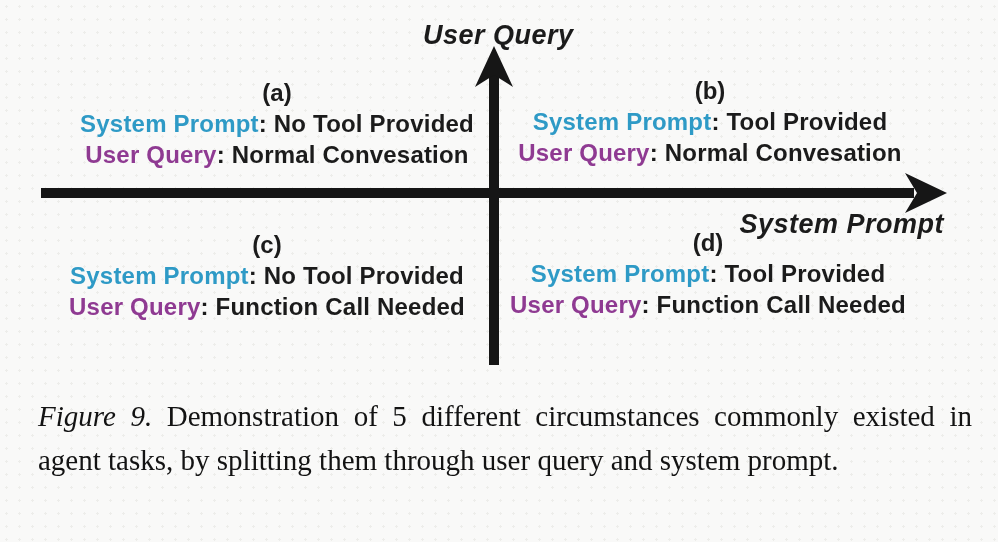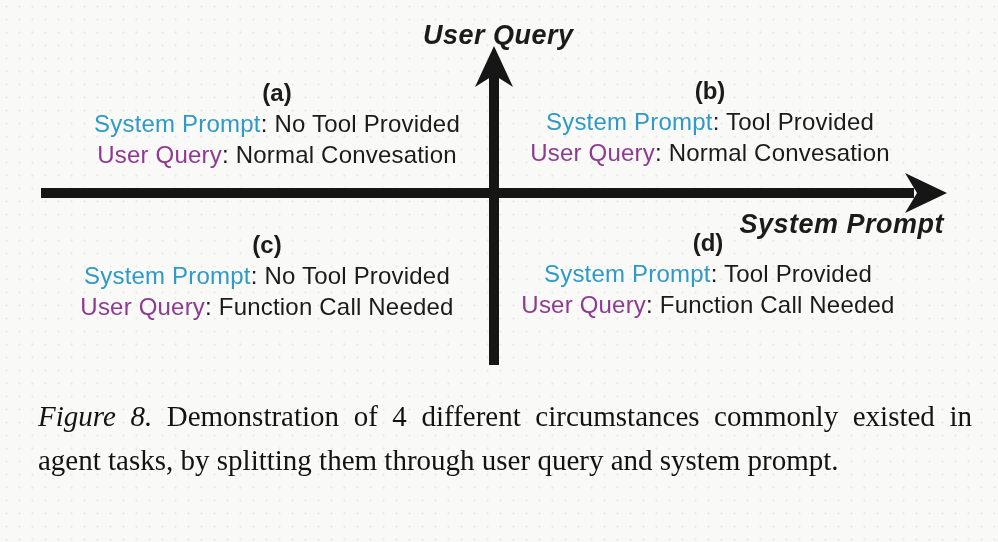--- a/index.html
+++ b/index.html
@@ -50,21 +50,21 @@
   .quadrant-b { left: 485px; top: 76px;  }
   .quadrant-c { left: 42px;  top: 230px; }
   .quadrant-d { left: 483px; top: 228px; }
   .q-id {
     font-size: 24px;
     font-weight: bold;
     line-height: 30px;
   }
   .q-row {
     font-size: 24px;
-    font-weight: normal;
+    font-weight: bold;
     line-height: 31px;
     letter-spacing: 0.2px;
   }
   .key-sp { color: var(--sp-color); }
   .key-uq { color: var(--uq-color); }
   .colon, .q-val { color: var(--ink); }
   .caption {
     position: absolute;
     left: 38px;
     top: 394px;
@@ -121,16 +121,16 @@
     <div class="q-row"><span class="key-sp">System Prompt</span><span class="colon">: </span><span class="q-val">No Tool Provided</span></div>
     <div class="q-row"><span class="key-uq">User Query</span><span class="colon">: </span><span class="q-val">Function Call Needed</span></div>
   </div>
 
   <div class="quadrant quadrant-d">
     <div class="q-id">(d)</div>
     <div class="q-row"><span class="key-sp">System Prompt</span><span class="colon">: </span><span class="q-val">Tool Provided</span></div>
     <div class="q-row"><span class="key-uq">User Query</span><span class="colon">: </span><span class="q-val">Function Call Needed</span></div>
   </div>
 
-  <p class="caption"><span class="fig-label">Figure 8.</span> <span>Demonstration of 4 different circumstances commonly existed in agent tasks, by splitting them through user query and system prompt.</span></p>
+  <p class="caption"><span class="fig-label">Figure 9.</span> <span>Demonstration of 5 different circumstances commonly existed in agent tasks, by splitting them through user query and system prompt.</span></p>
 
 
 </div>
 
 </body></html>

